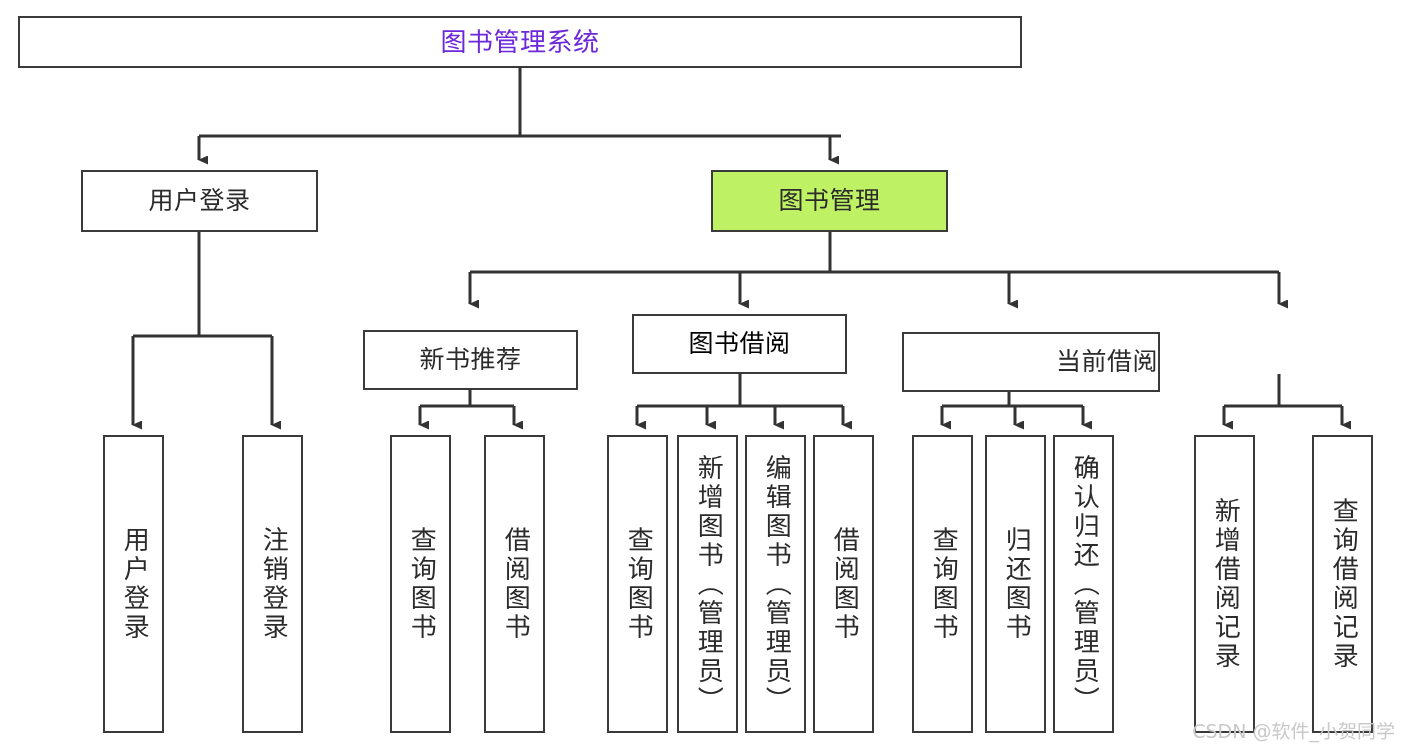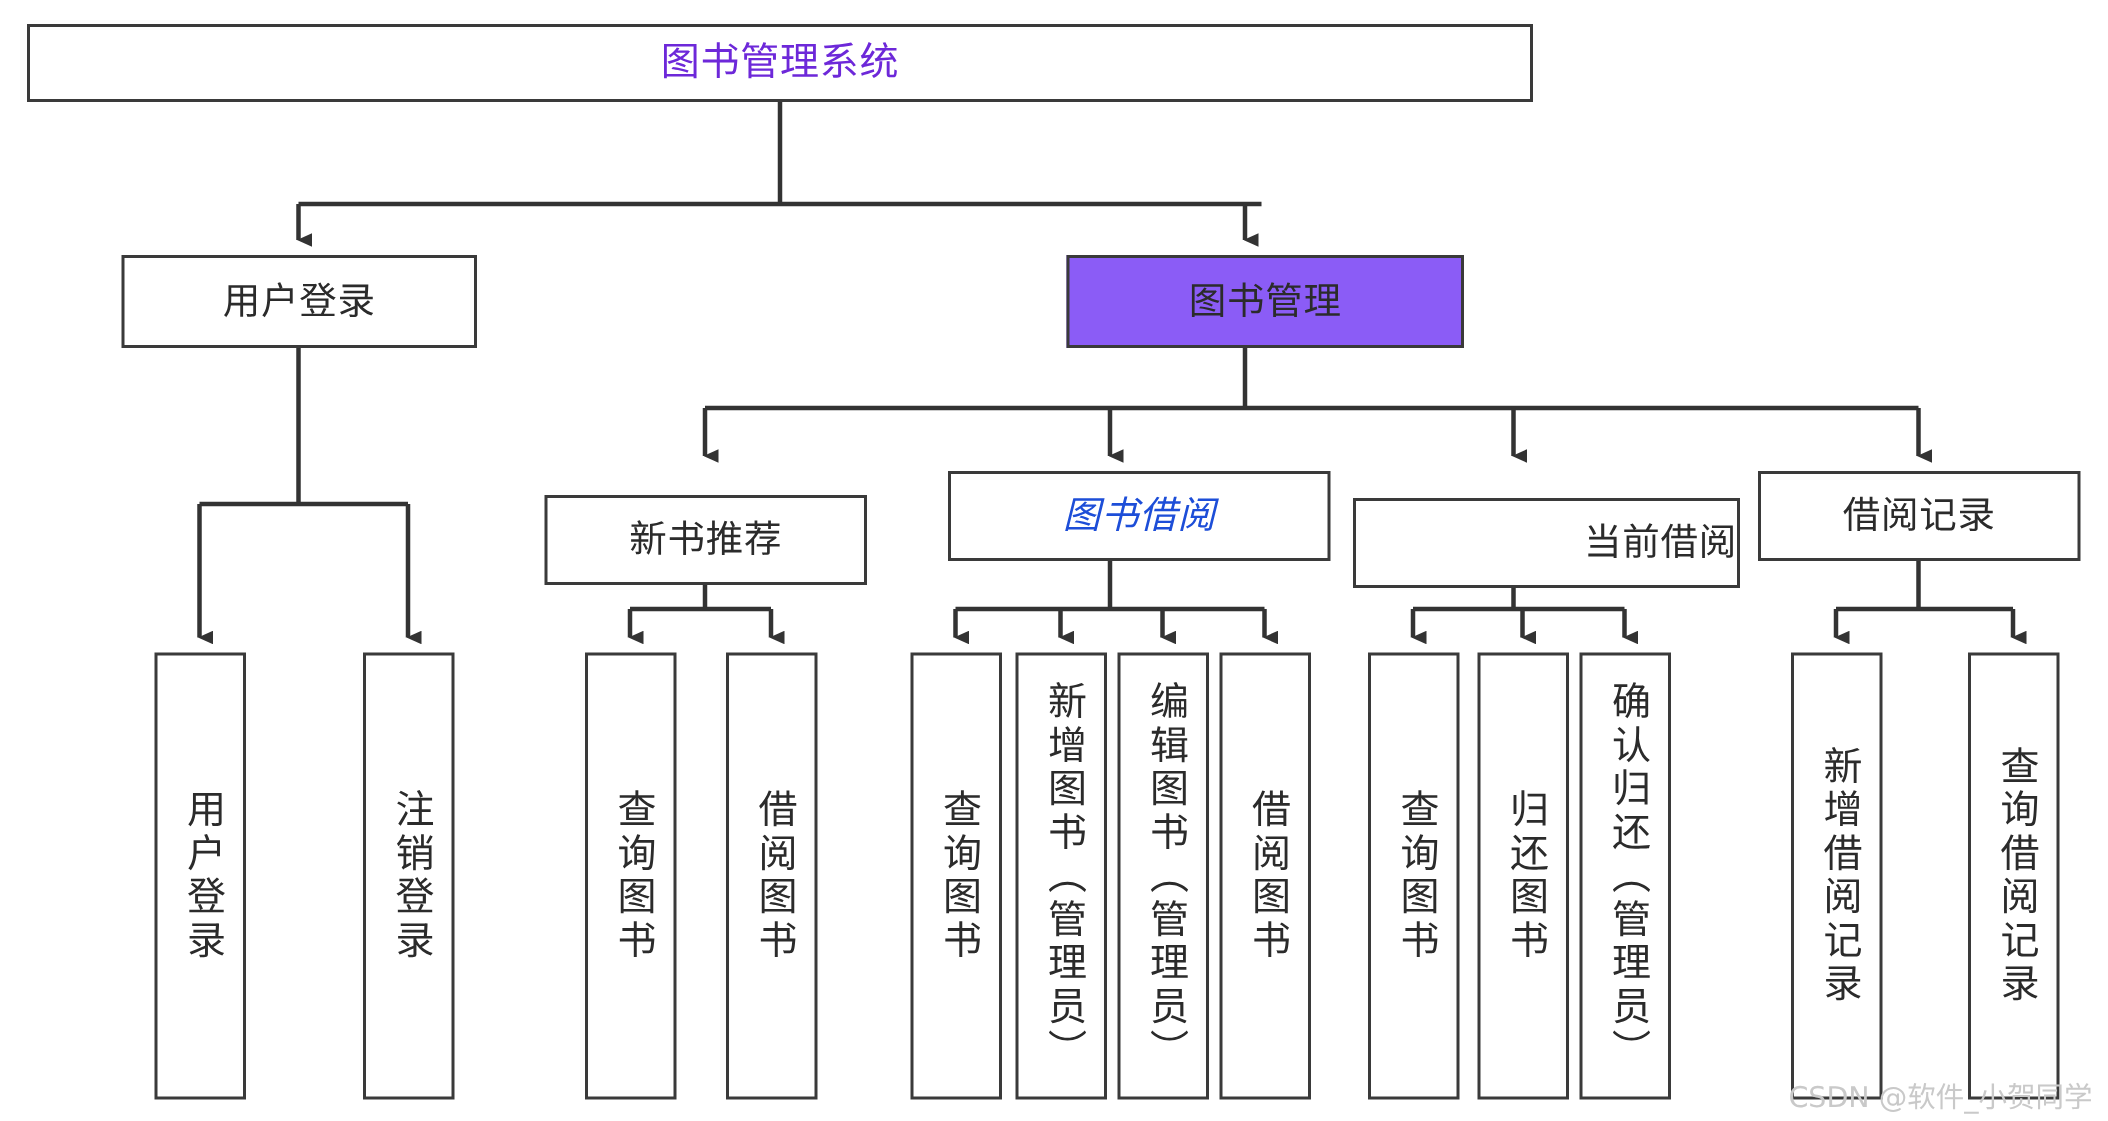--- a/index.html
+++ b/index.html
@@ -132,35 +132,32 @@
     </g>
   </svg>
 
   <div class="node root horiz" style="left: 18px; top: 16px; width: 1004px; height: 52px; border-color: rgb(58, 58, 58); background: rgb(255, 255, 255); color: #6d28d9;">
     <span class="node-label">图书管理系统</span>
   </div>
 
   <div class="node horiz" style="left: 81px; top: 170px; width: 237px; height: 62px; border-color: rgb(58, 58, 58); background: rgb(255, 255, 255); color: rgb(43, 43, 43);">
     <span class="node-label">用户登录</span>
   </div>
-  <div class="node horiz" style="left: 711px; top: 170px; width: 265px; height: 62px; border-color: rgb(58, 58, 58); background: #8b5cf6; color: rgb(43, 43, 43);">
+  <div class="node horiz" style="left: 711px; top: 170px; width: 237px; height: 62px; border-color: rgb(58, 58, 58); background: #bef264; color: rgb(43, 43, 43);">
     <span class="node-label">图书管理</span>
   </div>
 
   <div class="node horiz" style="left: 363px; top: 330px; width: 215px; height: 60px; border-color: rgb(58, 58, 58); background: rgb(255, 255, 255); color: rgb(43, 43, 43);">
     <span class="node-label">新书推荐</span>
   </div>
-  <div class="node horiz" style="left: 632px; top: 314px; width: 255px; height: 60px; border-color: rgb(58, 58, 58); background: rgb(255, 255, 255); color: #1d4ed8; font-style: italic;">
+  <div class="node horiz" style="left: 632px; top: 314px; width: 215px; height: 60px; border-color: rgb(58, 58, 58); background: rgb(255, 255, 255); color: #000000;">
     <span class="node-label">图书借阅</span>
   </div>
   <div class="node horiz" style="left: 902px; top: 332px; width: 258px; height: 60px; border-color: rgb(58, 58, 58); background: rgb(255, 255, 255); color: rgb(43, 43, 43); justify-content: flex-end;">
     <span class="node-label">当前借阅</span>
-  </div>
-  <div class="node horiz" style="left: 1172px; top: 314px; width: 215px; height: 60px; border-color: rgb(58, 58, 58); background: rgb(255, 255, 255); color: rgb(43, 43, 43);">
-    <span class="node-label">借阅记录</span>
   </div>
 
   <div class="node vert" style="left: 103px; top: 435px; width: 61px; height: 298px; border-color: rgb(58, 58, 58); background: rgb(255, 255, 255); color: rgb(43, 43, 43);">
     <span class="node-label">用户登录</span>
   </div>
   <div class="node vert" style="left: 242px; top: 435px; width: 61px; height: 298px; border-color: rgb(58, 58, 58); background: rgb(255, 255, 255); color: rgb(43, 43, 43);">
     <span class="node-label">注销登录</span>
   </div>
   <div class="node vert" style="left: 390px; top: 435px; width: 61px; height: 298px; border-color: rgb(58, 58, 58); background: rgb(255, 255, 255); color: rgb(43, 43, 43);">
     <span class="node-label">查询图书</span>

